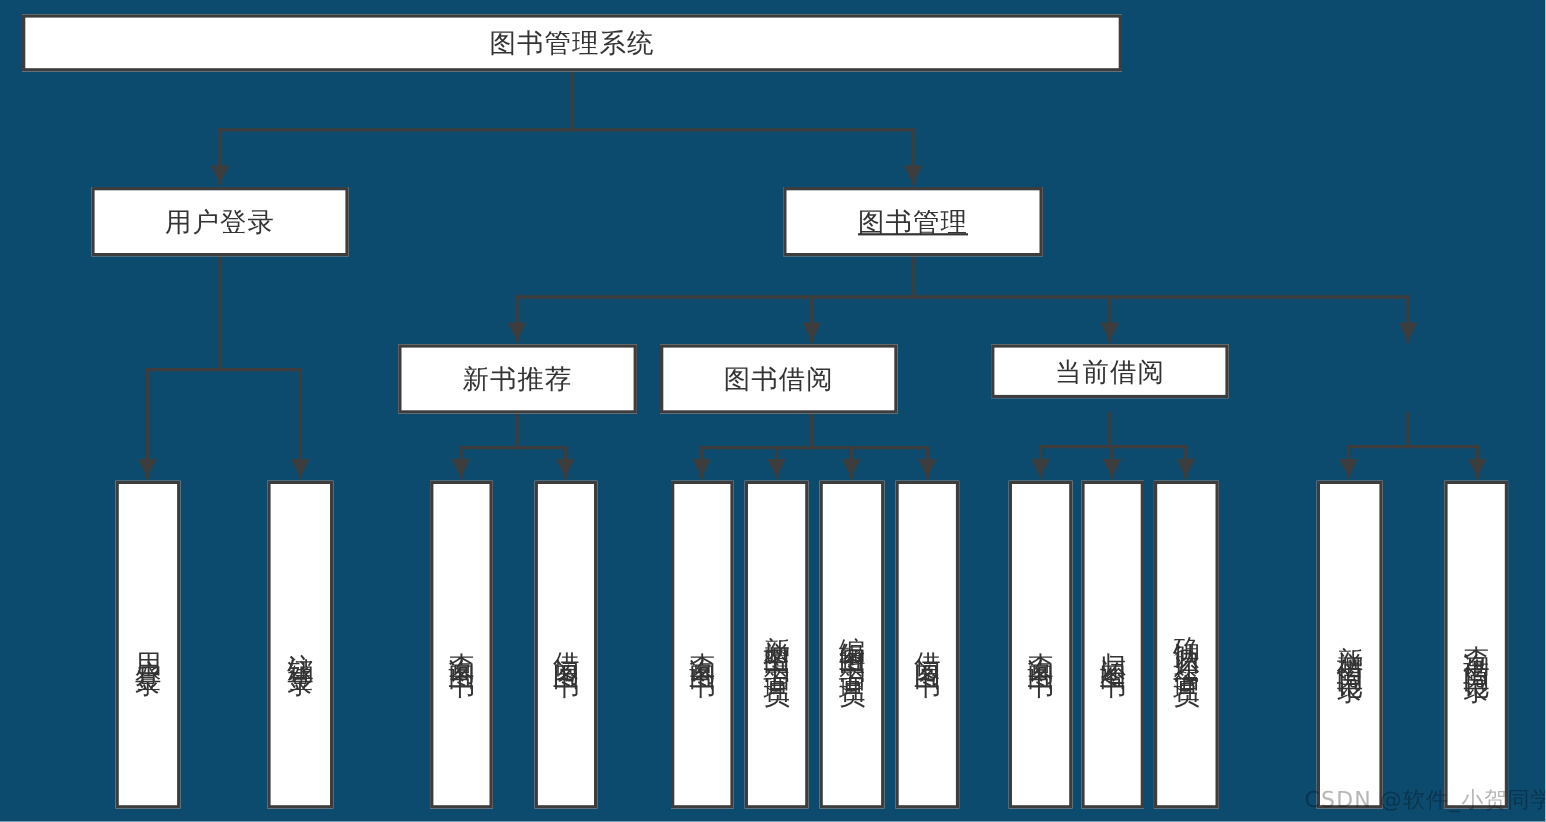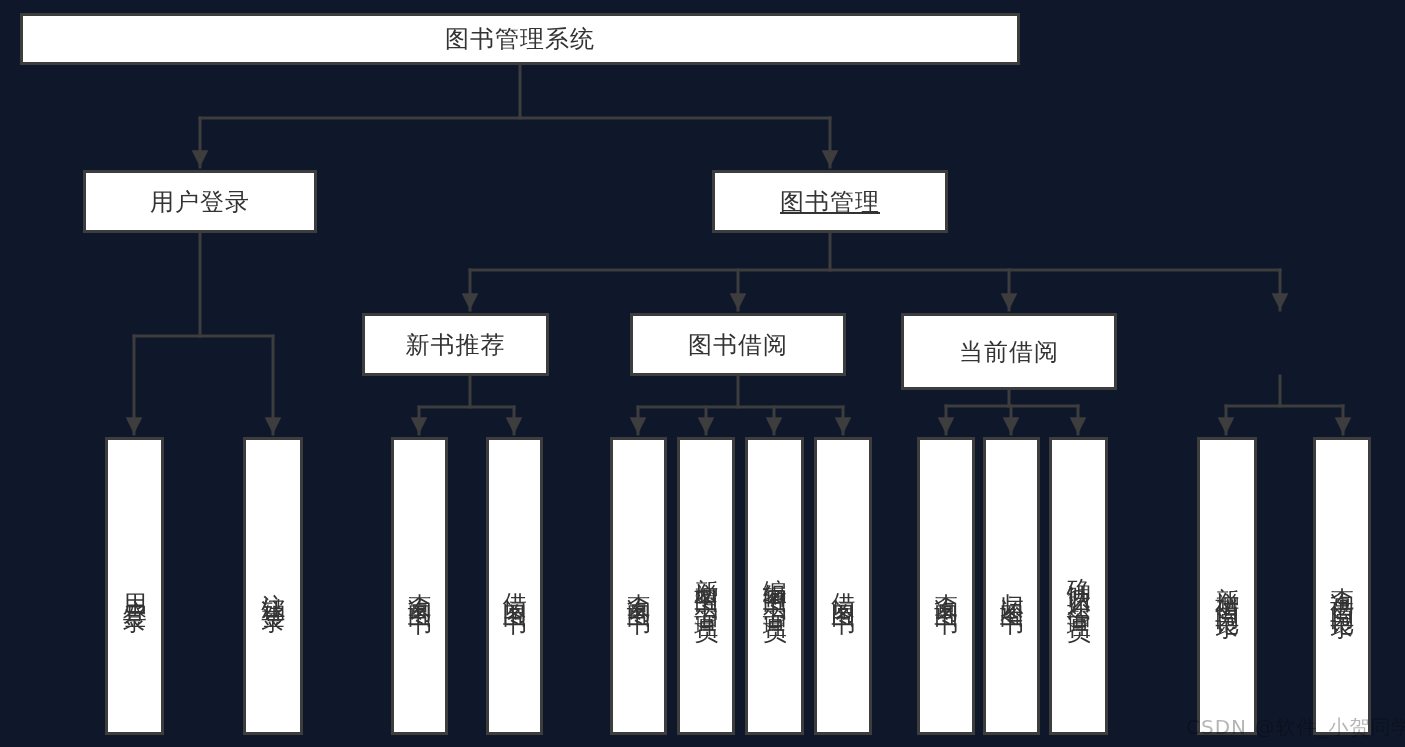--- a/index.html
+++ b/index.html
@@ -1,19 +1,19 @@
 <!DOCTYPE html>
 <html><head>
 <meta charset="utf-8">
 <style>
   html,body{margin:0;padding:0;background:#ffffff;}
   .stage{
     position:relative;
     width:1405px;height:747px;
-    background:#0f172a;
+    background:#0c4a6e;
     font-family:"DejaVu Sans","Liberation Sans",sans-serif;
     overflow:hidden;
   }
   .connectors{position:absolute;left:0;top:0;width:1405px;height:747px;}
   .box{
     position:absolute;
     box-sizing:border-box;
     border:3px solid #3d3d3d;
     background:#ffffff;
     color:#333333;
@@ -94,23 +94,23 @@
       <line x1="1226" y1="406" x2="1226" y2="434" marker-end="url(#arrow)"></line>
       <line x1="1343" y1="406" x2="1343" y2="434" marker-end="url(#arrow)"></line>
     </g>
   </svg>
 
   <div class="box hlabel" style="left:20px;top:13px;width:1000px;height:52px;">图书管理系统</div>
 
   <div class="box hlabel" style="left:83px;top:170px;width:234px;height:63px;">用户登录</div>
   <div class="box hlabel" style="left:712px;top:170px;width:236px;height:63px;text-decoration:underline;">图书管理</div>
 
-  <div class="box hlabel" style="left:362px;top:313px;width:187px;height:63px;text-align:right;">新书推荐</div>
-  <div class="box hlabel" style="left:630px;top:313px;width:216px;height:63px;">图书借阅</div>
-  <div class="box hlabel" style="left:901px;top:313px;width:216px;height:77px;">当前借阅</div>
+  <div class="box hlabel" style="left:362px;top:313px;width:217px;height:63px;text-align:right;">新书推荐</div>
+  <div class="box hlabel" style="left:600px;top:313px;width:216px;height:63px;">图书借阅</div>
+  <div class="box hlabel" style="left:901px;top:313px;width:216px;height:49px;">当前借阅</div>
 
   <div class="box leaf" style="left:105px;top:437px;width:59px;height:298px;">
     <span>用户登录</span>
   </div>
   <div class="box leaf" style="left:243px;top:437px;width:60px;height:298px;">
     <span>注销登录</span>
   </div>
 
   <div class="box leaf" style="left:391px;top:437px;width:57px;height:298px;">
     <span>查询图书</span>

